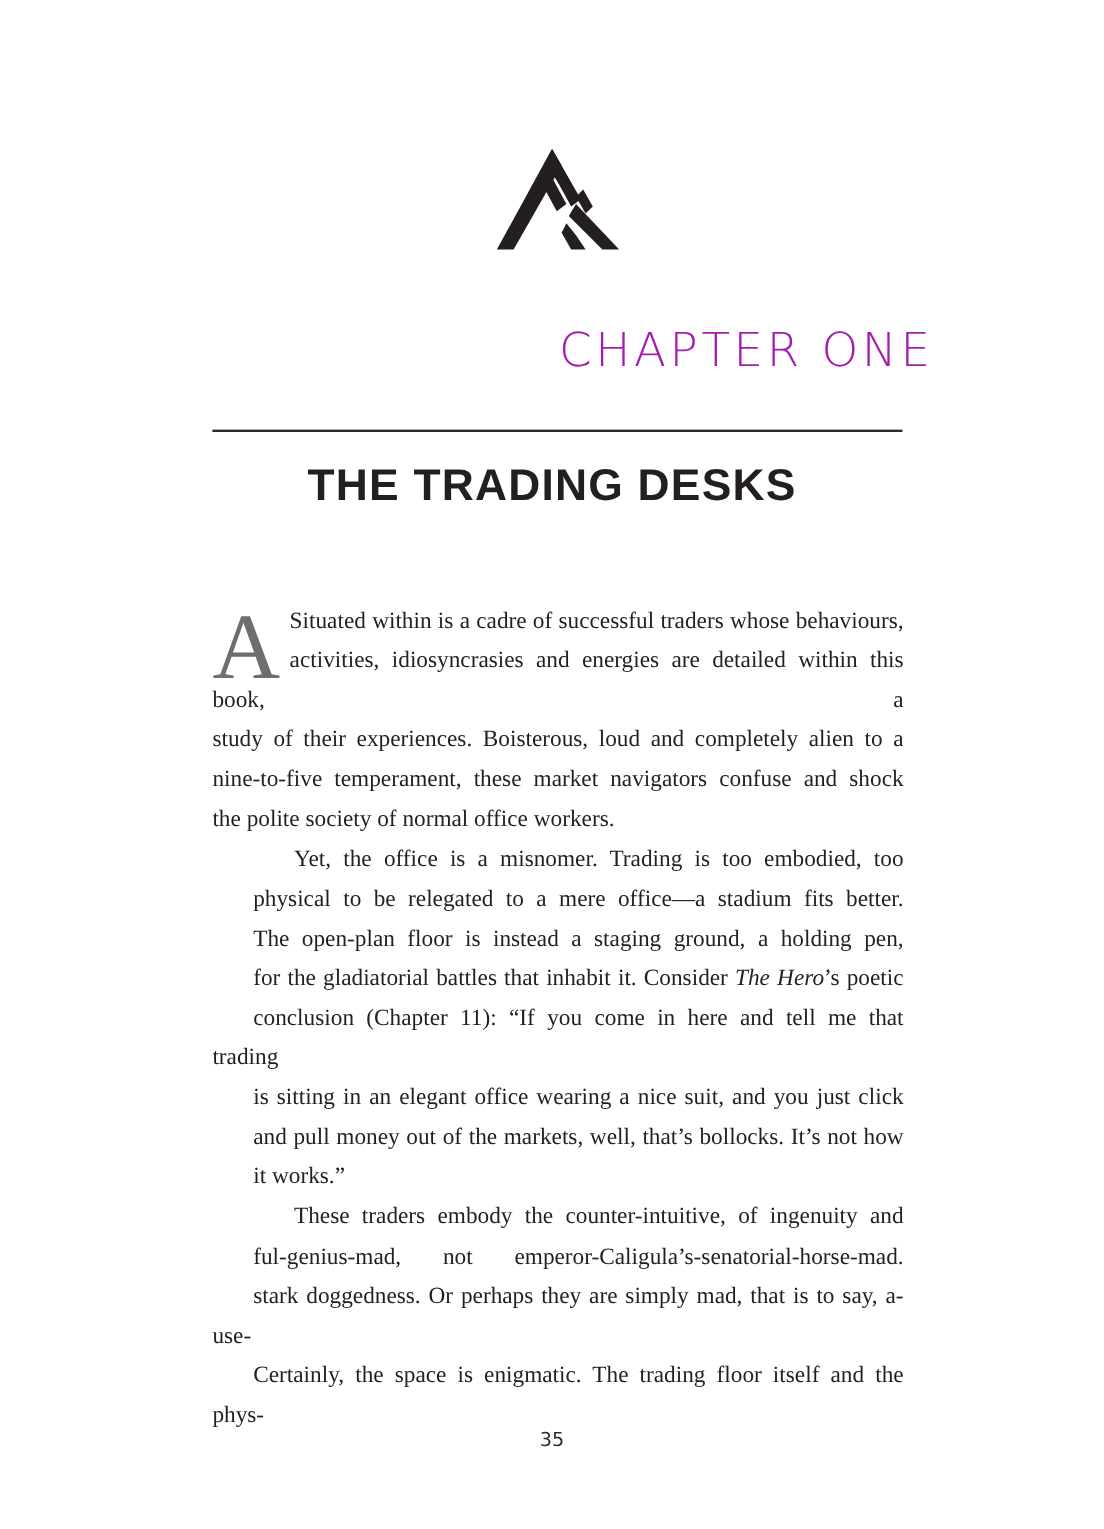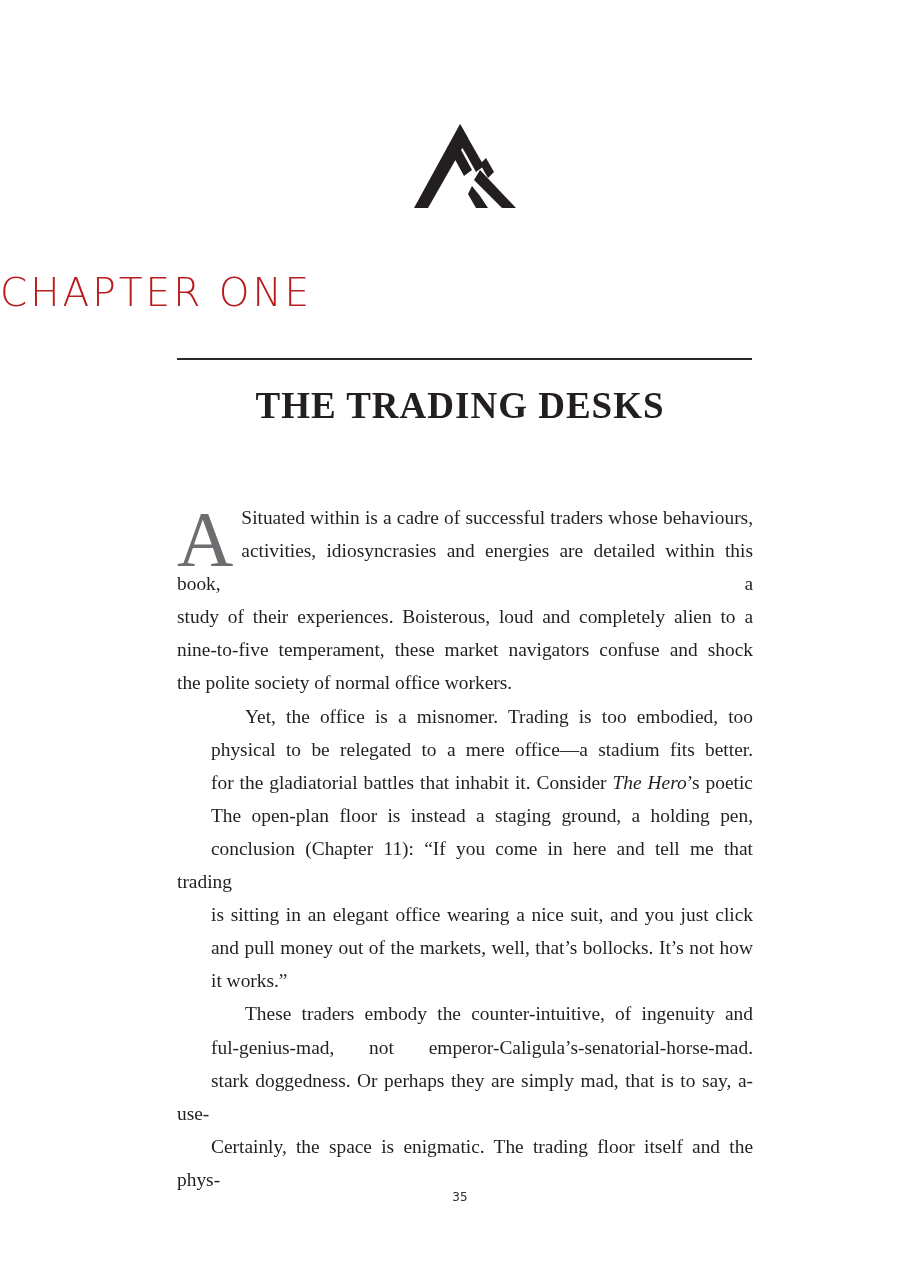--- a/index.html
+++ b/index.html
@@ -1,44 +1,44 @@
 <!DOCTYPE html>
 <html><head>
 <meta charset="utf-8">
 <style>
   html, body { margin: 0; padding: 0; background: #ffffff; }
   body { width: 920px; height: 1274px; position: relative; overflow: hidden; }
   .logo { position: absolute; left: 414px; top: 124px; width: 102px; height: 86px; }
   .chapter-label {
-    position: absolute; left: 0; width: 778px; top: 270px; text-align: left;
+    position: absolute; left: 0; width: 778px; top: 270px; text-align: right;
     font-family: "DejaVu Sans", sans-serif; font-weight: 200; font-size: 39px;
-    letter-spacing: 3px; color: #b91c1c; -webkit-text-stroke: 0; font-stretch: normal;
+    letter-spacing: 3px; color: #a21caf; -webkit-text-stroke: 0; font-stretch: normal;
   }
   .rule { position: absolute; left: 177px; top: 358px; width: 575px; height: 1.5px; background: #2a2a2a; }
   .chapter-title {
     position: absolute; left: 0; width: 920px; top: 384px; text-align: center;
-    font-family: Liberation Serif, serif; font-weight: bold; font-size: 37px;
+    font-family: Liberation Sans, sans-serif; font-weight: bold; font-size: 37px;
     letter-spacing: 1px; color: #231f20;
   }
   .body-text {
     position: absolute; left: 177px; top: 501px; width: 576px;
     font-family: "Liberation Serif", serif; font-size: 19.4px; line-height: 33.1px;
     color: #231f20; text-align: justify; hyphens: none;
   }
   .body-text p { margin: 0; }
   .body-text p + p { text-indent: 34px; }
   .dropcap {
     float: left; font-family: "Liberation Serif", serif; font-size: 78px;
     line-height: 60px; color: #6d6e71; margin: 8px 8px 0 0; padding: 0; height: 58px;
   }
   .line { display: block; text-align-last: justify; }
   .line.last { text-align-last: left; }
   .page-number {
     position: absolute; left: 0; width: 920px; top: 1190px; text-align: center;
-    font-family: "DejaVu Sans", sans-serif; font-size: 12px; color: #2b2b2b;
+    font-family: "DejaVu Sans", sans-serif; font-size: 16px; color: #2b2b2b;
   }
 </style>
 </head>
 <body>
 
 <svg class="logo" viewBox="0 0 102 86" xmlns="http://www.w3.org/2000/svg">
   <g fill="#231f20">
 
     <polygon points="0,84 46,0 54,14 14,84"></polygon>
 
@@ -61,22 +61,22 @@
     <span class="dropcap">A</span>
     <span class="line">Situated within is a cadre of successful traders whose behaviours,</span>
     <span class="line">activities, idiosyncrasies and energies are detailed within this book, a</span>
     <span class="line">study of their experiences. Boisterous, loud and completely alien to a</span>
     <span class="line">nine-to-five temperament, these market navigators confuse and shock</span>
     <span class="line last">the polite society of normal office workers.</span>
   </p>
   <p>
     <span class="line" style="padding-left:34px">Yet, the office is a misnomer. Trading is too embodied, too</span>
     <span class="line">physical to be relegated to a mere office—a stadium fits better.</span>
+    <span class="line">The open-plan floor is instead a staging ground, a holding pen,</span>
     <span class="line"><span>for the gladiatorial battles that inhabit it. Consider </span><em>The Hero</em><span>’s poetic</span></span>
-    <span class="line">The open-plan floor is instead a staging ground, a holding pen,</span>
     <span class="line">conclusion (Chapter 11): “If you come in here and tell me that trading</span>
     <span class="line">is sitting in an elegant office wearing a nice suit, and you just click</span>
     <span class="line">and pull money out of the markets, well, that’s bollocks. It’s not how</span>
     <span class="line last">it works.”</span>
   </p>
   <p>
     <span class="line" style="padding-left:34px">These traders embody the counter-intuitive, of ingenuity and</span>
     <span class="line">ful-genius-mad, not emperor-Caligula’s-senatorial-horse-mad.</span>
     <span class="line">stark doggedness. Or perhaps they are simply mad, that is to say, a-use-</span>
     <span class="line">Certainly, the space is enigmatic. The trading floor itself and the phys-</span>

